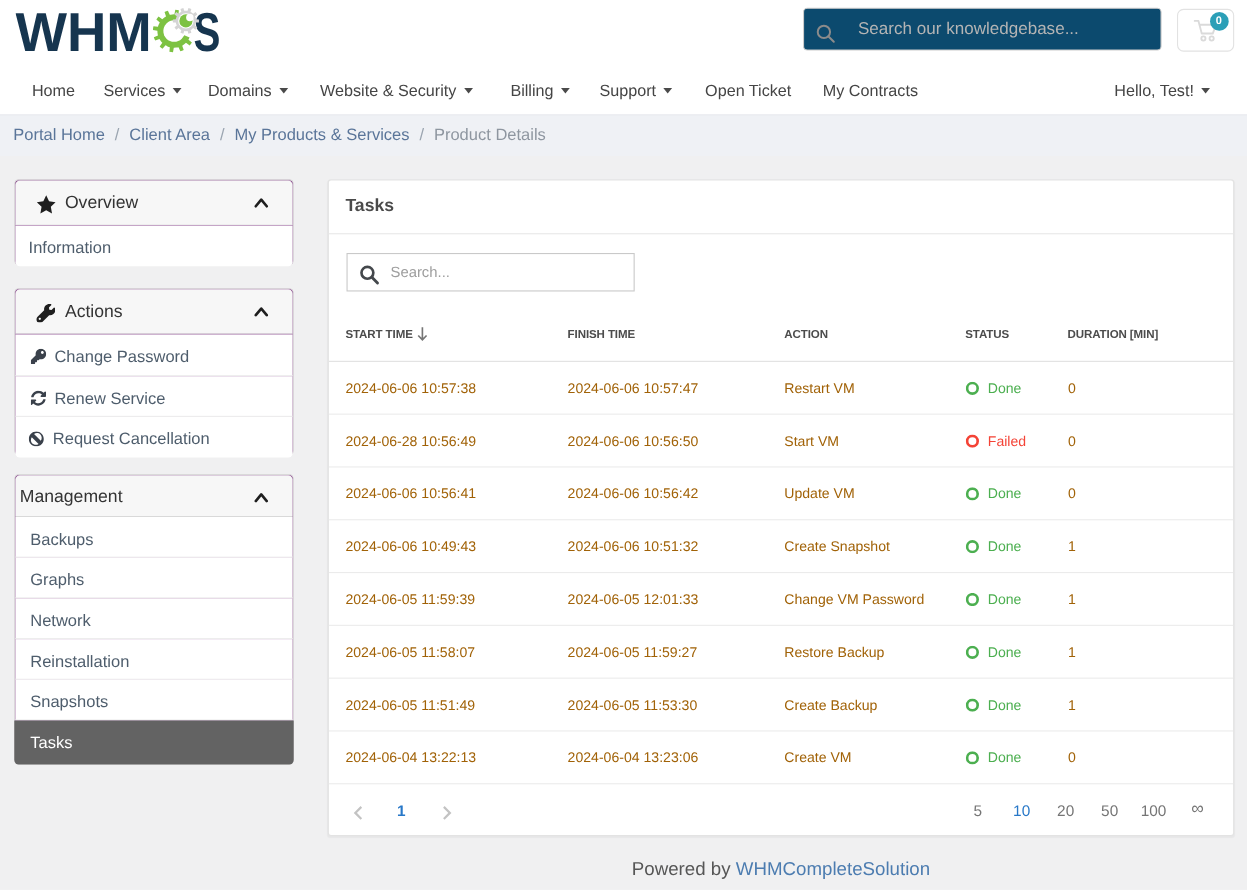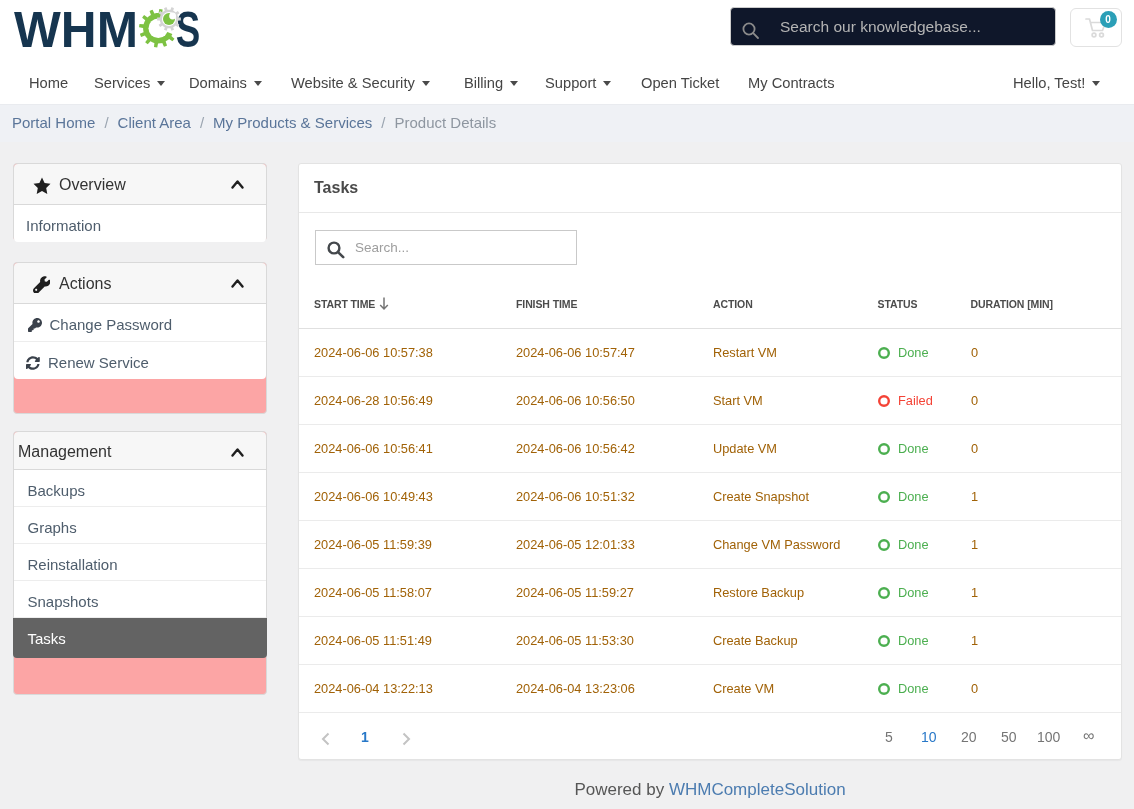--- a/index.html
+++ b/index.html
@@ -1,35 +1,35 @@
 <!DOCTYPE html>
 <html><head>
 <meta charset="utf-8">
 <style>
 * { margin:0; padding:0; box-sizing:border-box; }
 html,body { width:1134px; height:809px; }
 body { font-family:"Liberation Sans", sans-serif; background:#f0f0f1; position:relative; overflow:hidden; }
 .abs { position:absolute; }
 
 #topbar { position:absolute; left:0; top:0; width:1134px; height:104px; background:#fff; }
-#searchbox { position:absolute; left:730px; top:7px; width:326px; height:39px; border:1px solid #ccc; border-radius:4px; background:#0f172a; }
+#searchbox { position:absolute; left:730px; top:7px; width:326px; height:39px; border:1px solid #ccc; border-radius:4px; background:#0c4a6e; }
 #searchbox .ph { position:absolute; left:49px; top:10px; font-size:15.5px; color:#b4b4b4; }
 #cartbtn { position:absolute; left:1070px; top:8px; width:52px; height:39px; border:1px solid #e2e2e2; border-radius:6px; background:#fff; }
 #cartbadge { position:absolute; left:1099.5px; top:10.5px; width:17px; height:17px; border-radius:50%; background:#2b9fb7; color:#fff; font-size:10px; font-weight:bold; text-align:center; line-height:17px; }
 
 #nav { position:absolute; left:0; top:73px; width:1134px; height:24px; font-size:14.7px; color:#454545; }
 #nav span.it { position:absolute; top:2px; white-space:nowrap; }
 .caret { display:inline-block; width:0; height:0; border-left:4.5px solid transparent; border-right:4.5px solid transparent; border-top:5px solid #4a4a4a; vertical-align:2px; margin-left:7px; }
 
 #crumb { position:absolute; left:0; top:104px; width:1134px; height:38px; background:#eff1f5; border-top:1px solid #e9ebef; font-size:15px; line-height:36px; }
 #crumb .lk { color:#5a7599; }
 #crumb .sep { color:#9aa4b0; padding:0 9px; }
 #crumb .cur { color:#8e96a0; }
 
-.spanel { position:absolute; left:13px; width:254px; background:#fca5a5; border:1px solid #d9d9d9; border-radius:4px; }
+.spanel { position:absolute; left:13px; width:254px; background:#701a75; border:1px solid #d9d9d9; border-radius:4px; }
 .shead { height:41px; background:#f7f7f7; border-bottom:1px solid #d9d9d9; border-radius:4px 4px 0 0; position:relative; }
 .shead .ttl { position:absolute; left:45px; top:12px; font-size:16px; color:#333; }
 .shead .ttl2 { position:absolute; left:4px; top:11px; font-size:16px; color:#333; }
 .shead svg.ic { position:absolute; left:19px; top:13px; }
 .shead svg.chev { position:absolute; right:22px; top:16px; }
 .sitem { height:37px; border-bottom:1px solid #ededed; position:relative; font-size:15px; color:#4e5d6c; line-height:16px; padding:13px 0 0 13.5px; background:#fff; }
 .sitem:last-child { border-bottom:none; border-radius:0 0 4px 4px;padding-left:12px; }
 .sitem svg { width:14px; height:14px; vertical-align:-2px; margin-right:8px; }
 .sitem.active { background:#636363; color:#fff; height:40px; margin:0 -1px -1px -1px; padding-left:14.5px; border-radius:0 0 4px 4px; border-bottom:none; }
 
@@ -124,31 +124,35 @@
     <svg class="chev" width="13" height="9" viewBox="0 0 13 9">
         <path d="M1.5 7.5 L6.5 1.5 L11.5 7.5" fill="none" stroke="#1f1f1f" stroke-width="2.4" stroke-linecap="round" stroke-linejoin="round"></path>
       </svg>
   </div>
   <div class="sitem" style="height:38px"><svg width="15" height="15" viewBox="0 0 512 512">
         <path fill="#3a414b" d="M336 0c-97.2 0-176 78.8-176 176 0 14.7 1.8 29 5.2 42.7L7 377c-4.5 4.5-7 10.6-7 17v94c0 13.3 10.7 24 24 24h94c13.3 0 24-10.7 24-24v-40h40c13.3 0 24-10.7 24-24v-40h40c6.4 0 12.5-2.5 17-7l30.3-30.3c13.7 3.4 28 5.2 42.7 5.2 97.2 0 176-78.8 176-176S433.2 0 336 0zm48 176c-26.5 0-48-21.5-48-48s21.5-48 48-48 48 21.5 48 48-21.5 48-48 48z"></path>
       </svg>Change Password</div>
   <div class="sitem"><svg width="15" height="15" viewBox="0 0 512 512">
         <path fill="#3a414b" d="M370.7 133.3C339.5 104 298 88 255.5 88c-77.5 .1-144.3 53.2-162.8 126.9-1.3 5.4-6.1 9.2-11.7 9.2H24.1c-7.5 0-13.2-6.8-11.8-14.2C33.9 94.9 134.8 8 256 8c66.4 0 126.8 26.1 171.3 68.7L464 40c15.1-15.1 41-4.4 41 17v134.1c0 13.3-10.7 24-24 24H346.9c-21.4 0-32.1-25.9-17-41l40.8-40.8zM24 296.9h134.1c21.4 0 32.1 25.9 17 41l-40.8 40.8c31.2 29.2 72.7 45.3 115.2 45.3 77.4-.1 144.3-53.1 162.8-126.8 1.3-5.4 6.1-9.2 11.7-9.2h56.9c7.5 0 13.2 6.8 11.8 14.2C471.1 417.1 370.2 504 249 504c-66.4 0-126.8-26.1-171.3-68.7L41 472c-15.1 15.1-41 4.4-41-17V321c0-13.3 10.7-24 24-24z"></path>
       </svg>Renew Service</div>
+  <div class="sitem"><svg width="15" height="15" viewBox="0 0 512 512">
+        <path fill="#3a414b" d="M256 8C119 8 8 119 8 256s111 248 248 248 248-111 248-248S393 8 256 8zm130.1 91.9c59.2 59.2 65.2 149.7 19.5 215.1L180.9 90.4c65.5-45.7 156-39.7 215.2 19.5zM125.9 412.1c-59.2-59.2-65.2-149.7-19.5-215.1l224.7 224.7c-65.5 45.6-156 39.6-215.2-19.6z"></path>
+      </svg>Request Cancellation</div>
 </div>
 
 <div class="spanel" style="top:431px;height:264px">
   <div class="shead" style="height:38px">
     <span class="ttl2">Management</span>
     <svg class="chev" width="13" height="9" viewBox="0 0 13 9">
         <path d="M1.5 7.5 L6.5 1.5 L11.5 7.5" fill="none" stroke="#1f1f1f" stroke-width="2.4" stroke-linecap="round" stroke-linejoin="round"></path>
       </svg>
   </div>
   <div class="sitem">Backups</div>
   <div class="sitem">Graphs</div>
+  <div class="sitem">Network</div>
   <div class="sitem">Reinstallation</div>
   <div class="sitem">Snapshots</div>
   <div class="sitem active">Tasks</div>
 </div>
 
 <div id="main">
   <div id="ptitle">Tasks</div>
   <div id="pdiv"></div>
   <div id="msearch">
     <svg class="abs" style="left:11px;top:10px" width="18" height="18" viewBox="0 0 18 18">

